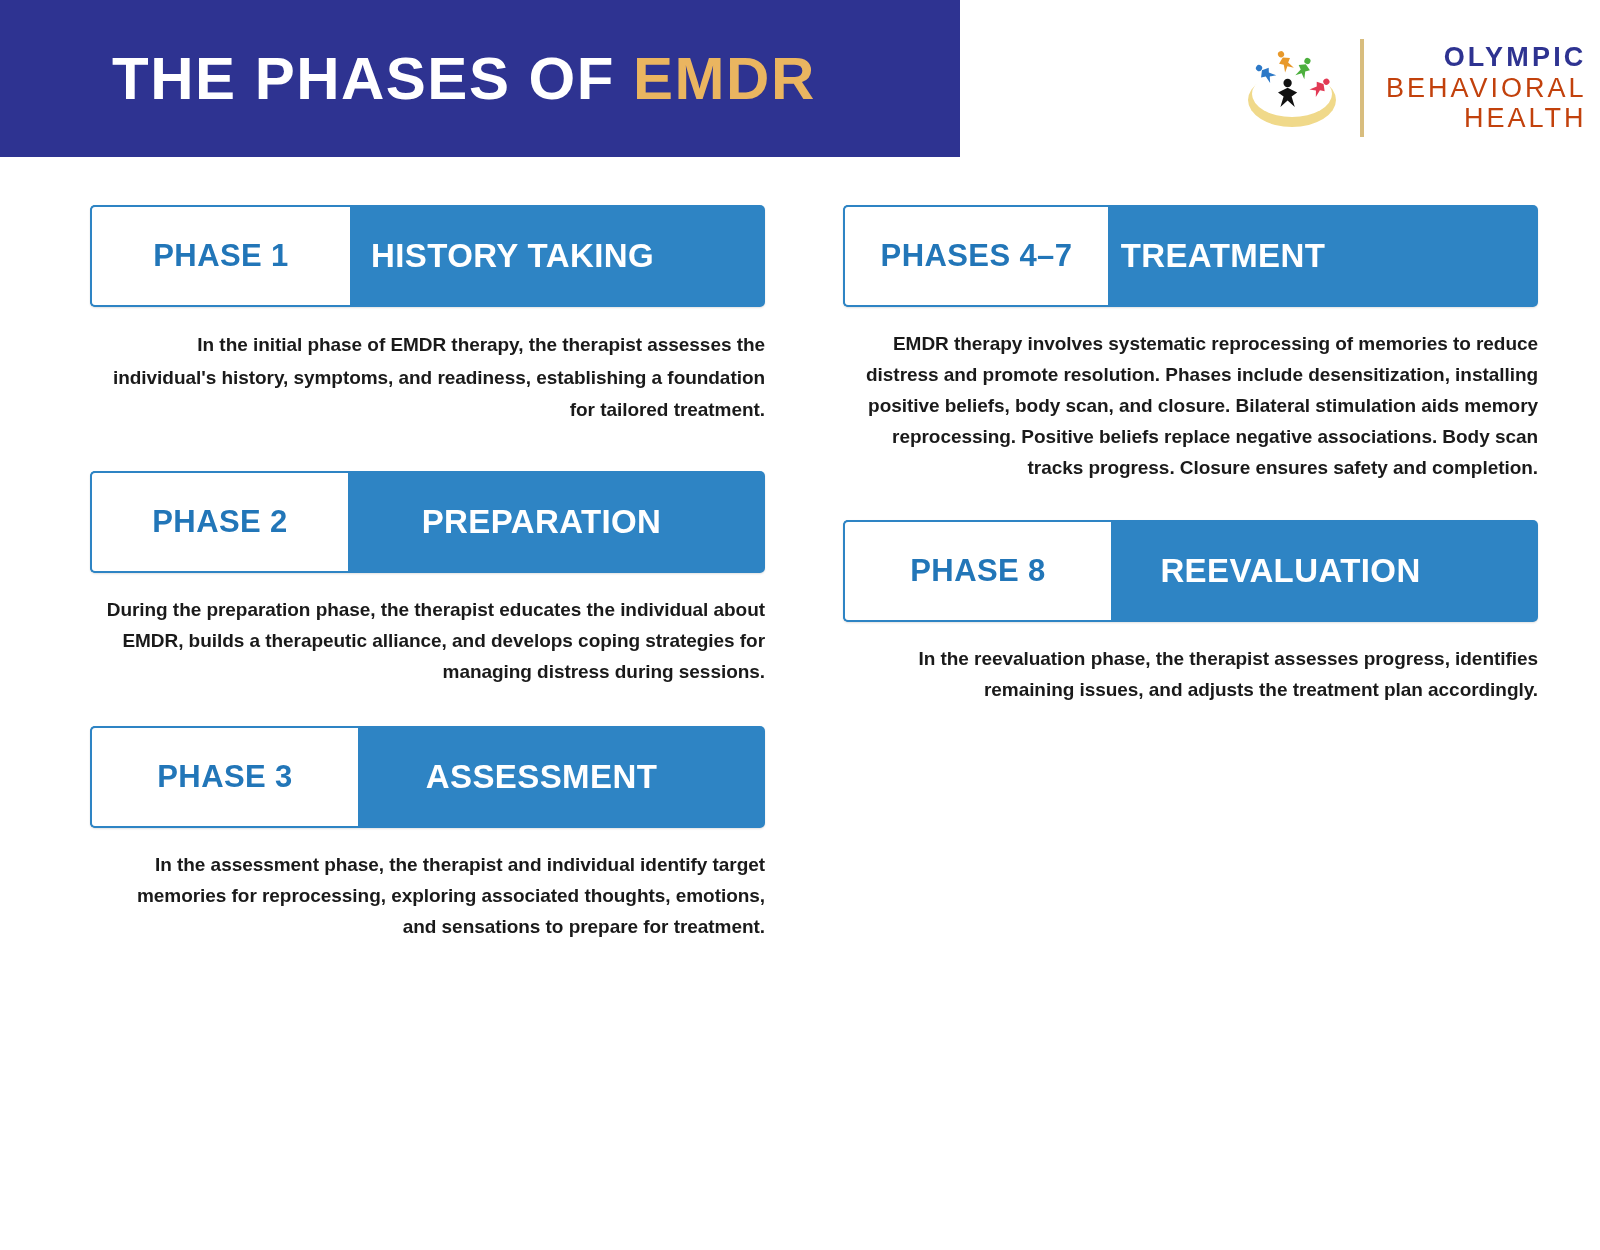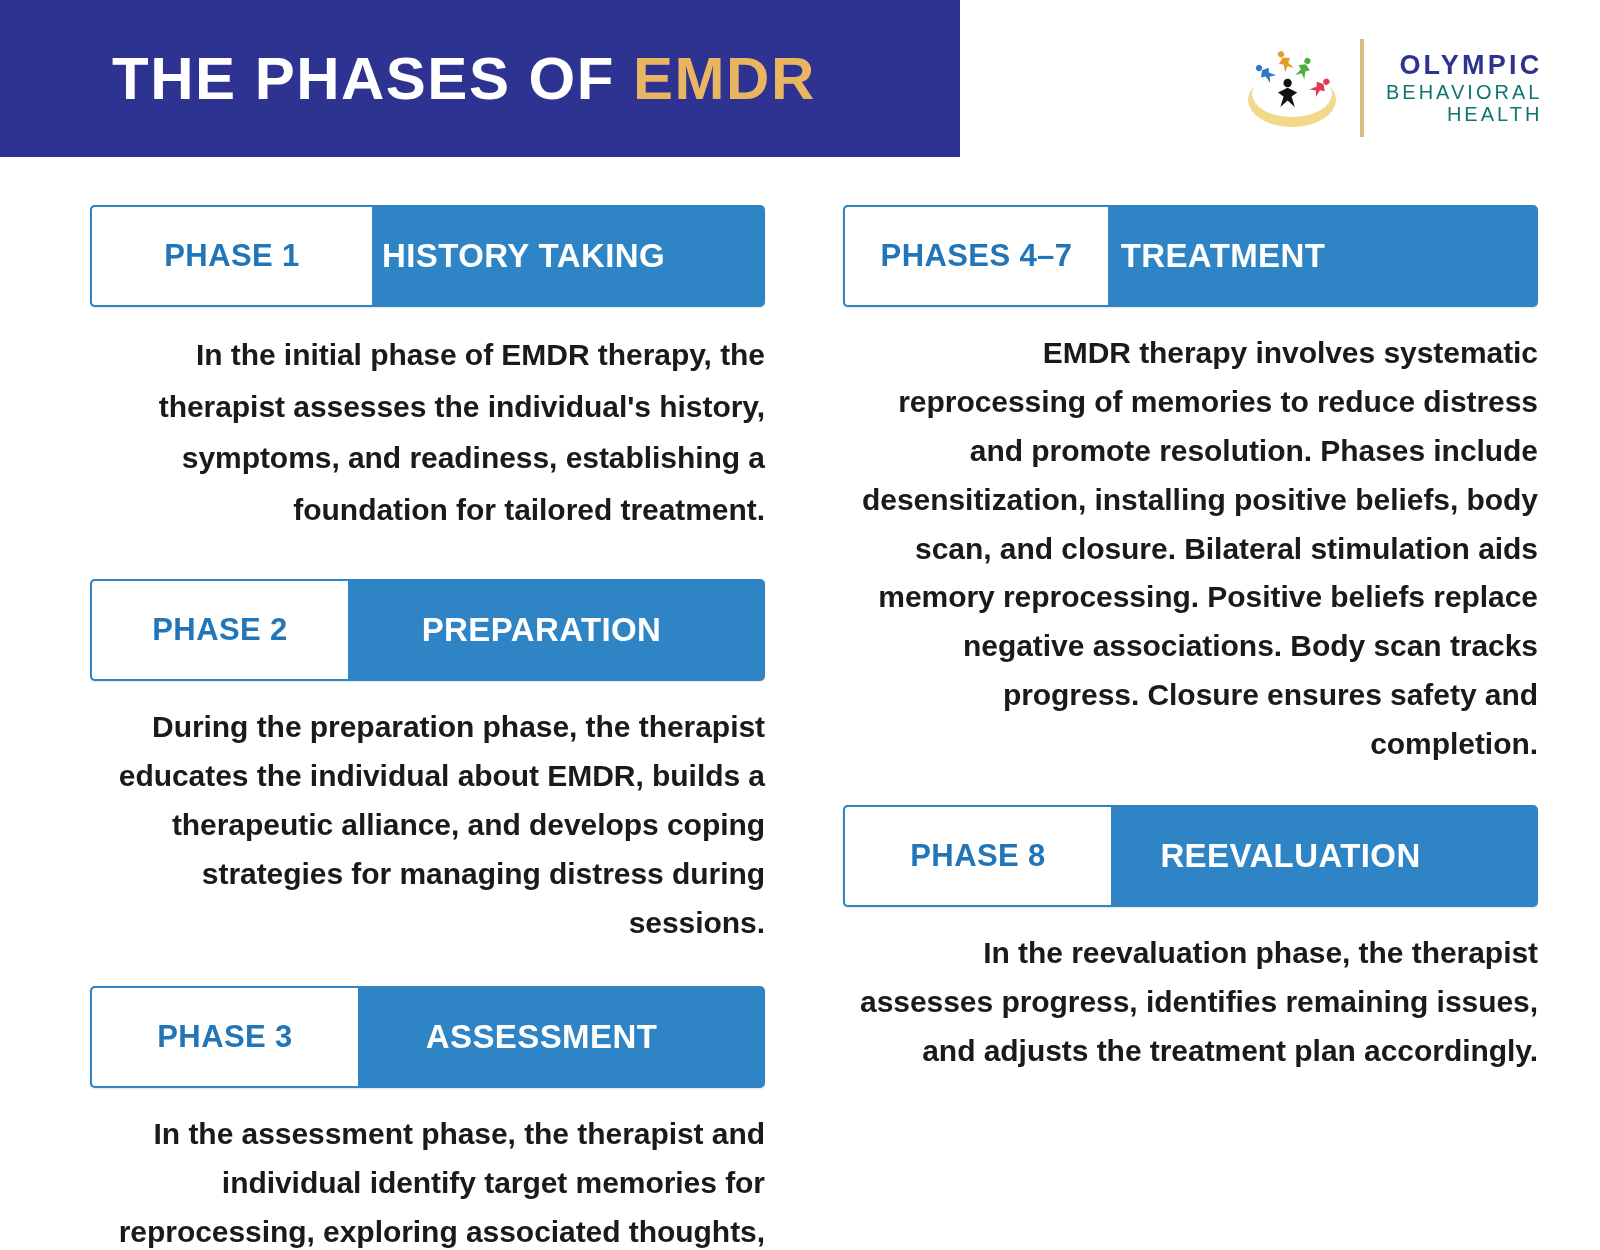--- a/index.html
+++ b/index.html
@@ -73,24 +73,24 @@
   .logo-words { display: flex; flex-direction: column; justify-content: center; }
 
   .logo-line1 {
     font-size: 27px;
     font-weight: bold;
     letter-spacing: 3.2px;
     color: #2e3391;
     line-height: 1.14;
   }
   .logo-line2, .logo-line3 {
-    font-size: 20px;
+    font-size: 27px;
     font-weight: normal;
     letter-spacing: 3.0px;
-    color: #0f766e;
+    color: #c2410c;
     line-height: 1.14;
   }
 
   
   .col {
     position: absolute;
     top: 205px;
   }
   .col-left  { left: 90px;  width: 675px; }
   .col-right { left: 843px; width: 695px; }
@@ -129,34 +129,34 @@
     justify-content: center;
     color: #ffffff;
     font-size: 33px;
     font-weight: bold;
     letter-spacing: 0.4px;
     white-space: nowrap;
     padding-right: 6px;
   }
 
   
-  .w1 .tag { width: 282px; }
+  .w1 .tag { width: 260px; }
   .w1 .name { padding-right: 90px; }
   .w2 .tag { width: 258px; }
   .w2 .name { padding-right: 62px; padding-left: 32px; }
   .w3 .tag { width: 268px; }
   .w3 .name { padding-right: 40px; }
   .w4 .tag { width: 265px; }
   .w4 .name { padding-right: 200px; }
   .w5 .tag { width: 268px; }
   .w5 .name { padding-right: 68px; }
 
   
   .phase-body {
-    font-size: 30px;
+    font-size: 19px;
     font-weight: bold;
     color: #1a1a1a;
     letter-spacing: -0.05px;
     line-height: 1.72;
   }
   .phase-body.tight { line-height: 1.63; }
 
   .pad-left  { padding: 22px 0 0 14px; }
   .pad-right { padding: 22px 0 0 8px; }
 

